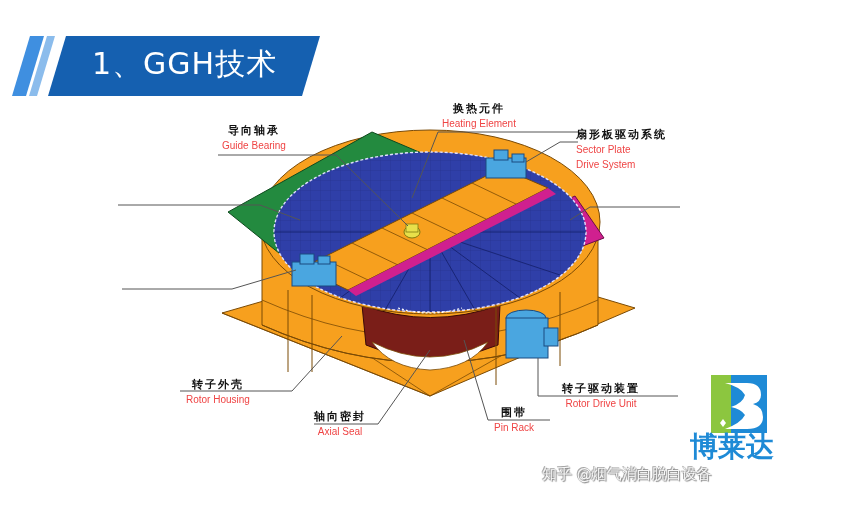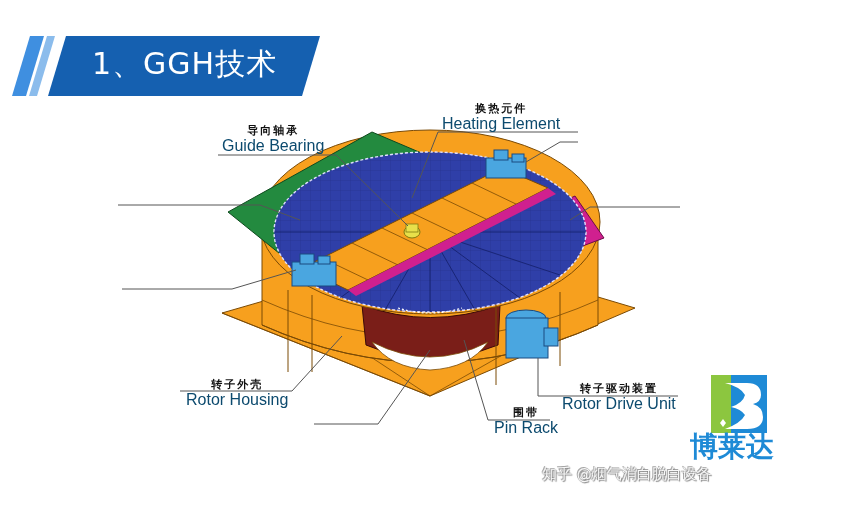--- a/index.html
+++ b/index.html
@@ -9,21 +9,21 @@
   }
   .banner { position: absolute; left: 0; top: 0; width: 340px; height: 110px; }
   .banner-title {
     position: absolute; left: 92px; top: 42px; color: #ffffff;
     font-family: "DejaVu Sans", sans-serif; font-size: 30px; letter-spacing: 1px;
     line-height: 44px; white-space: nowrap;
   }
   .diagram { position: absolute; left: 0; top: 0; width: 732px; height: 508px; }
   .label { position: absolute; text-align: center; white-space: nowrap; color: #222; }
   .label .zh { font-family: "DejaVu Sans", sans-serif; font-weight: bold; font-size: 11px; letter-spacing: 2px; line-height: 14px; color: #111; }
-  .label .en { font-family: "Liberation Sans", sans-serif; font-size: 16px; line-height: 15px; color: #0c4a6e; }
+  .label .en { font-family: "Liberation Sans", sans-serif; font-size: 10px; line-height: 15px; color: #ef4444; }
   .label.right { text-align: left; }
   .logo { position: absolute; left: 711px; top: 375px; width: 56px; height: 58px; }
   .logo-text {
     position: absolute; left: 690px; top: 430px; font-family: "DejaVu Sans", sans-serif;
     font-weight: bold; font-size: 28px; color: #1e8ad6; letter-spacing: 0px; line-height: 34px;
   }
   .watermark {
     position: absolute; left: 542px; top: 459px; font-family: "DejaVu Sans", sans-serif;
     font-size: 15px; color: rgba(255,255,255,0.95); line-height: 30px; white-space: nowrap;
     text-shadow: 0 0 1px #777, 1px 1px 1px #888, -1px -1px 0 #aaa;
@@ -151,29 +151,38 @@
   <div class="label" style="left:442px; top:102px;">
     <div class="zh">换热元件</div>
     <div class="en">Heating Element</div>
   </div>
 
   <div class="label" style="left:222px; top:124px;">
     <div class="zh">导向轴承</div>
     <div class="en">Guide Bearing</div>
   </div>
 
+  <div class="label right" style="left:576px; top:128px;">
+    <div class="zh">扇形板驱动系统</div>
+    <div class="en">Sector Plate</div>
+    <div class="en">Drive System</div>
+  </div>
 
 
 
 
   <div class="label" style="left:186px; top:378px;">
     <div class="zh">转子外壳</div>
     <div class="en">Rotor Housing</div>
   </div>
 
+  <div class="label" style="left:314px; top:410px;">
+    <div class="zh">轴向密封</div>
+    <div class="en">Axial Seal</div>
+  </div>
 
   <div class="label" style="left:494px; top:406px;">
     <div class="zh">围带</div>
     <div class="en">Pin Rack</div>
   </div>
 
   <div class="label" style="left:562px; top:382px;">
     <div class="zh">转子驱动装置</div>
     <div class="en">Rotor Drive Unit</div>
   </div>

